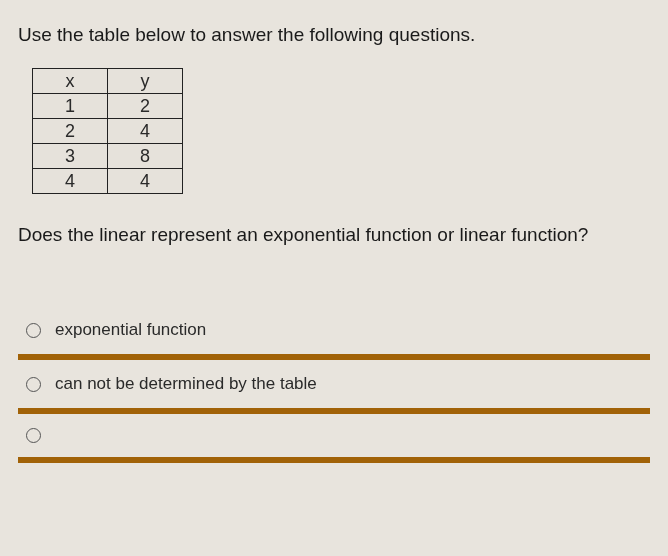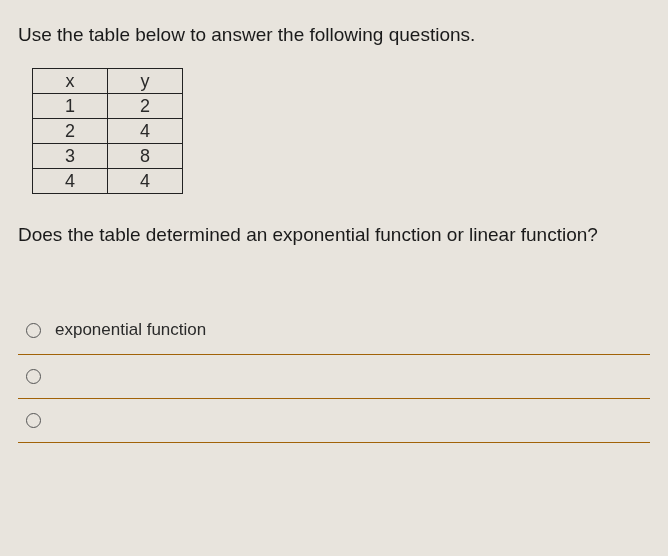--- a/index.html
+++ b/index.html
@@ -37,21 +37,21 @@
     }
     .question {
       font-size: 19px;
       margin-bottom: 60px;
       color: #1a1a1a;
     }
     .option-row {
       display: flex;
       align-items: center;
       padding: 14px 8px;
-      border-bottom: 1px solid #a16207;
+      border-bottom: 6px solid #a16207;
       font-size: 17px;
       color: #2a2a2a;
     }
     .option-row:first-of-type {
       border-top: 1px solid #c8c4bc;
     }
     .radio {
       width: 15px;
       height: 15px;
       border: 1.5px solid #555;
@@ -84,24 +84,25 @@
     <td>3</td>
     <td>8</td>
   </tr>
   <tr>
     <td>4</td>
     <td>4</td>
   </tr>
 </tbody>
   </table>
 
-<div class="question">Does the table determined an exponential function or linear function?</div>
+<div class="question">Does the linear represent an exponential function or linear function?</div>
 
 <div class="option-row">
   <span class="radio"></span>
   <span>exponential function</span>
 </div>
 <div class="option-row">
   <span class="radio"></span>
+  <span>can not be determined by the table</span>
 </div>
 <div class="option-row">
   <span class="radio"></span>
 </div>
 
 </body></html>

